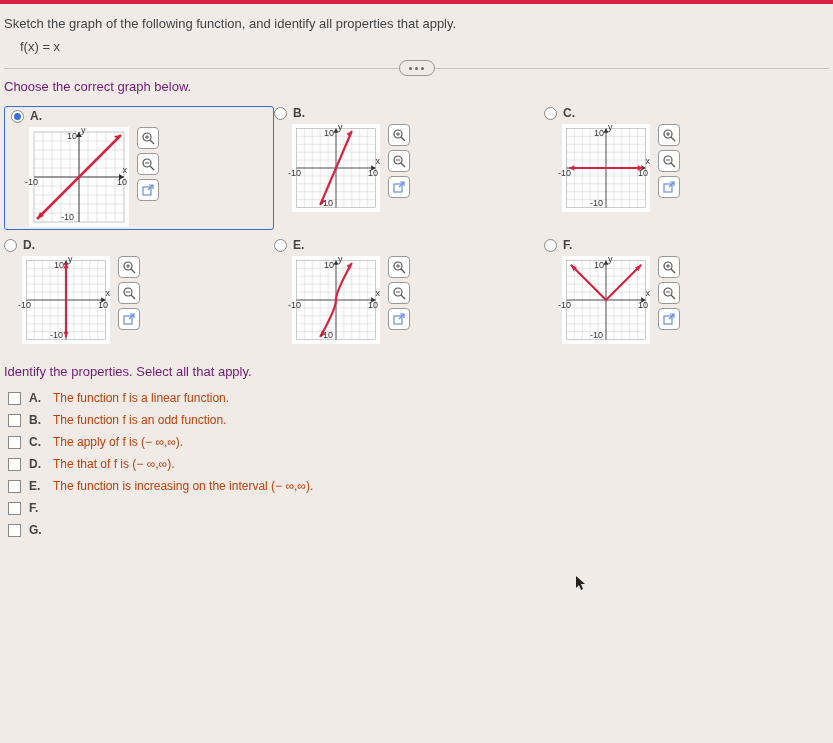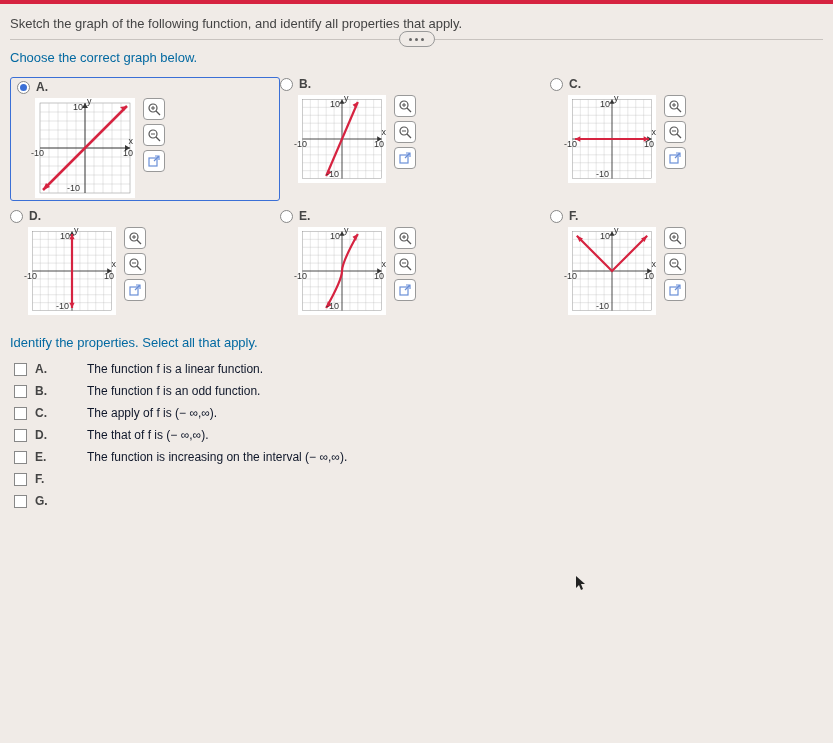--- a/index.html
+++ b/index.html
@@ -5,32 +5,32 @@
     * { box-sizing: border-box; margin: 0; padding: 0; }
     body {
       font-family: Arial, sans-serif;
       background: #f0ebe7;
       width: 833px;
       height: 743px;
       position: relative;
       overflow: hidden;
     }
     .top-bar { height: 4px; background: #d62340; }
-    .content { padding: 12px 10px; }
+    .content { padding: 12px 4px; }
     .question-header { font-size: 13px; color: #444; margin-bottom: 8px; }
     .equation { font-size: 13px; color: #444; margin-left: 16px; margin-bottom: 14px; }
     .divider { height: 1px; background: #c8c3bf; margin: 6px 0 10px 0; position: relative; }
     .ellipsis-badge {
       position: absolute; left: 50%; top: -8px; transform: translateX(-50%);
       width: 36px; height: 16px; border: 1px solid #999; border-radius: 10px;
       background: #f0ebe7; display: flex; align-items: center; justify-content: center;
       gap: 3px;
     }
     .ellipsis-badge span { width: 3px; height: 3px; background: #666; border-radius: 50%; display: block; }
-    .instruction { font-size: 13px; color: #0369a1; margin: 4px 0 12px 0; }
+    .instruction { font-size: 13px; color: #701a75; margin: 4px 0 12px 0; }
     .radio-row { display: flex; gap: 0; margin-bottom: 8px; align-items: flex-start; }
     .radio-group { width: 270px; position: relative; }
     .radio-group.selected {
       border: 1px solid #3b6fd6; border-radius: 3px; padding: 2px 6px;
     }
     .radio-head { display: flex; align-items: center; gap: 6px; margin-bottom: 4px; }
     .radio-circle {
       width: 13px; height: 13px; border: 1px solid #888; border-radius: 50%;
       display: inline-flex; align-items: center; justify-content: center; background: #fff;
     }
@@ -51,31 +51,32 @@
     .icon-btn {
       width: 22px; height: 22px; border: 1px solid #999; border-radius: 4px;
       background: #fff; display: flex; align-items: center; justify-content: center;
       cursor: pointer;
     }
     .checkbox-row { display: flex; align-items: center; gap: 8px; margin: 8px 0 8px 4px; }
     .checkbox-box {
       width: 13px; height: 13px; border: 1px solid #888; background: #fff;
     }
     .checkbox-label-letter { font-size: 12px; font-weight: bold; color: #444; min-width: 16px; }
-    .checkbox-text { font-size: 12px; color: #0f172a; margin-left: 28px; }
+    .checkbox-text { font-size: 12px; color: #c2410c; }
     .cursor-arrow { position: absolute; left: 576px; top: 576px; font-size: 14px; color: #222; }
   </style>
 </head>
 <body>
 
 <div class="top-bar"></div>
 
 <div class="content">
 
   <div class="question-header">Sketch the graph of the following function, and identify all properties that apply.</div>
+  <div class="equation">f(x) = x</div>
 
   <div class="divider">
     <div class="ellipsis-badge">
       <span></span>
         <span></span>
         <span></span>
     </div>
   </div>
 
   <div class="instruction">Choose the correct graph below.</div>

